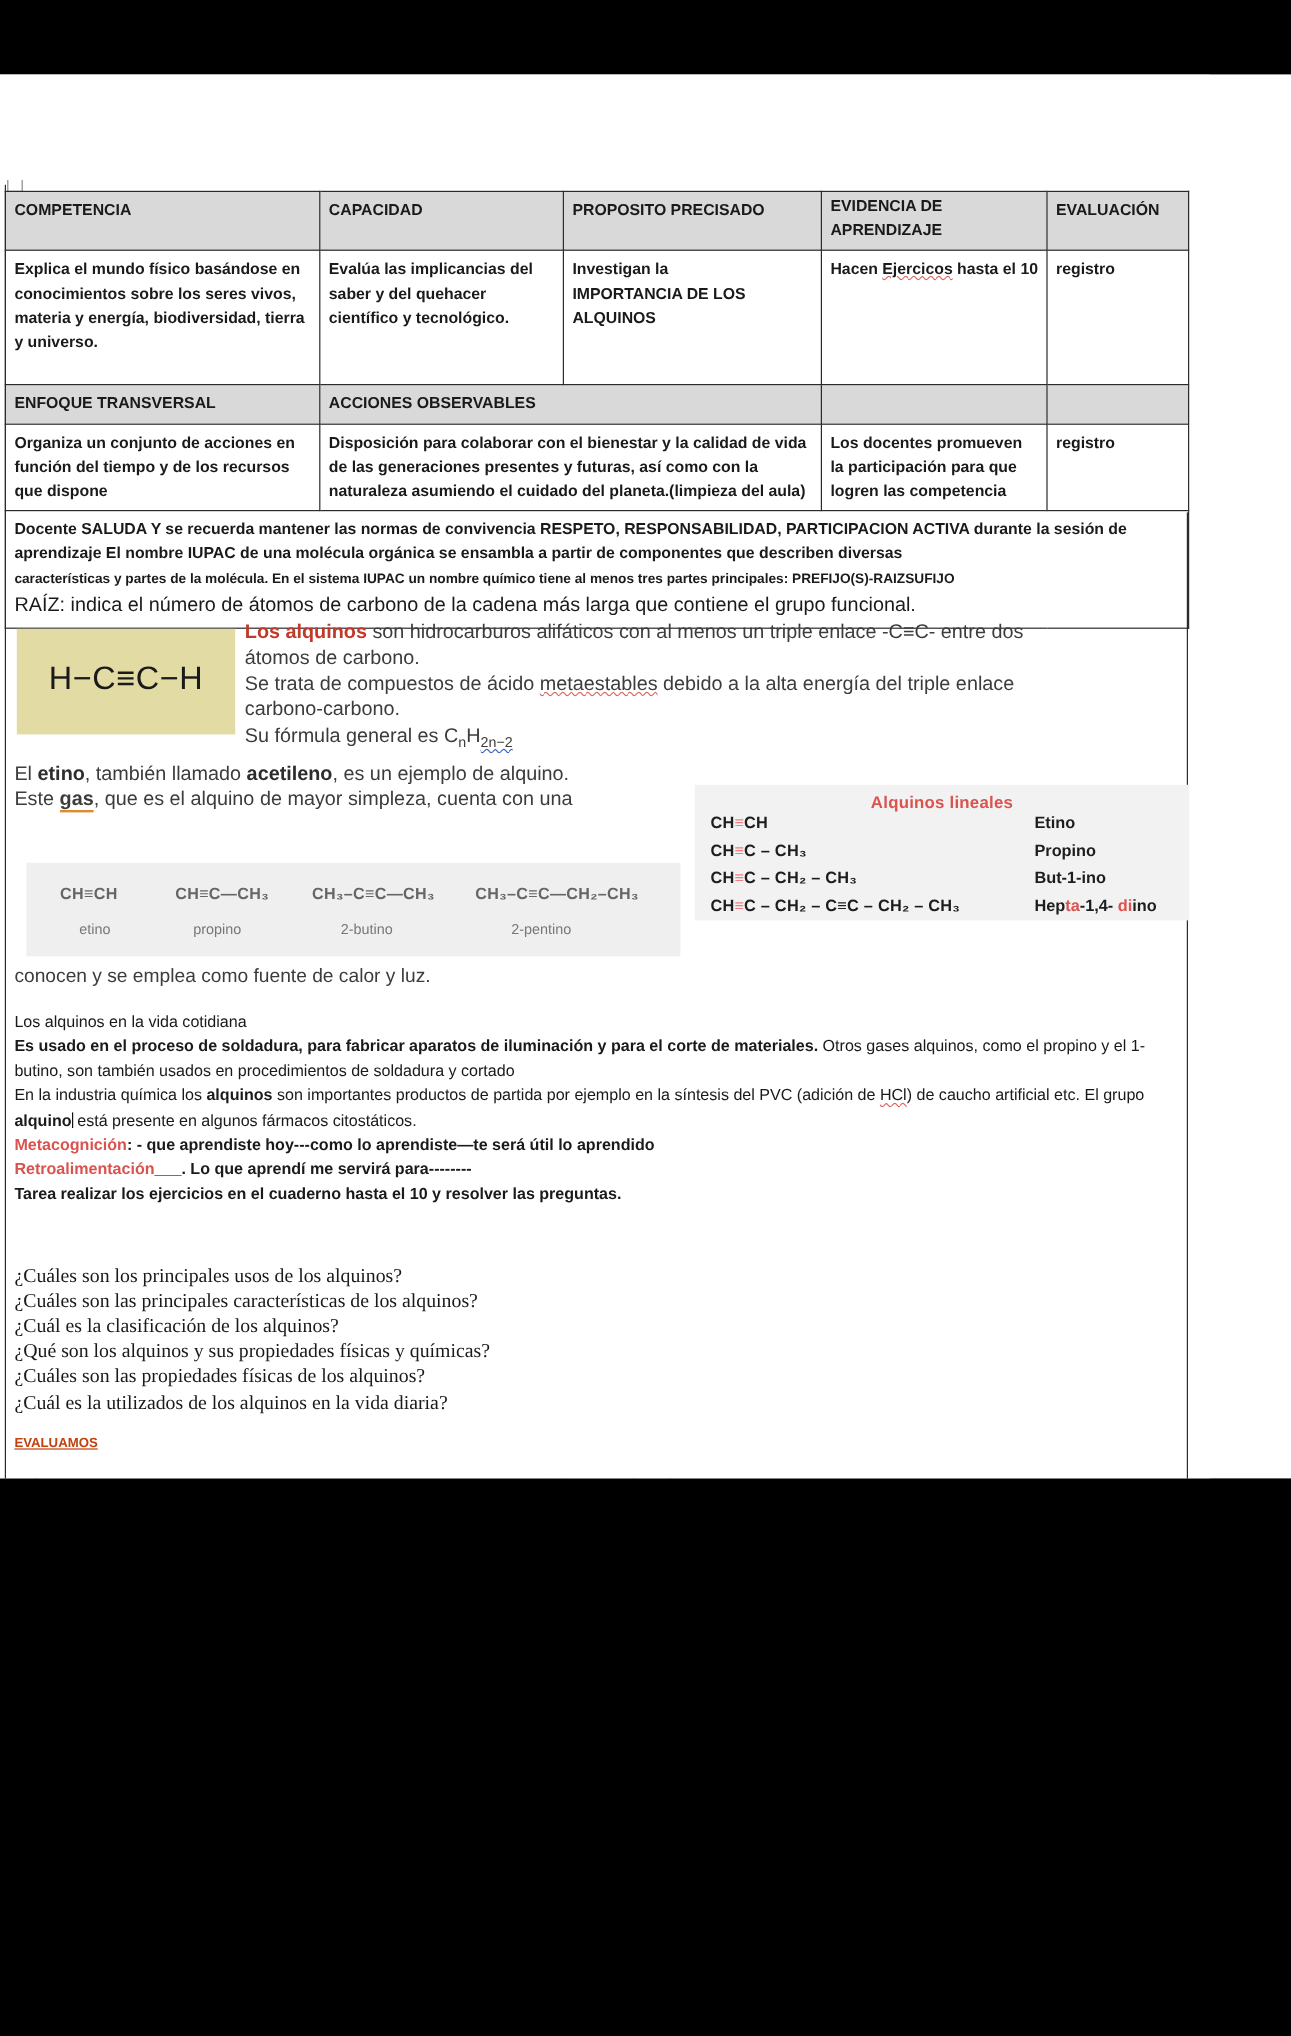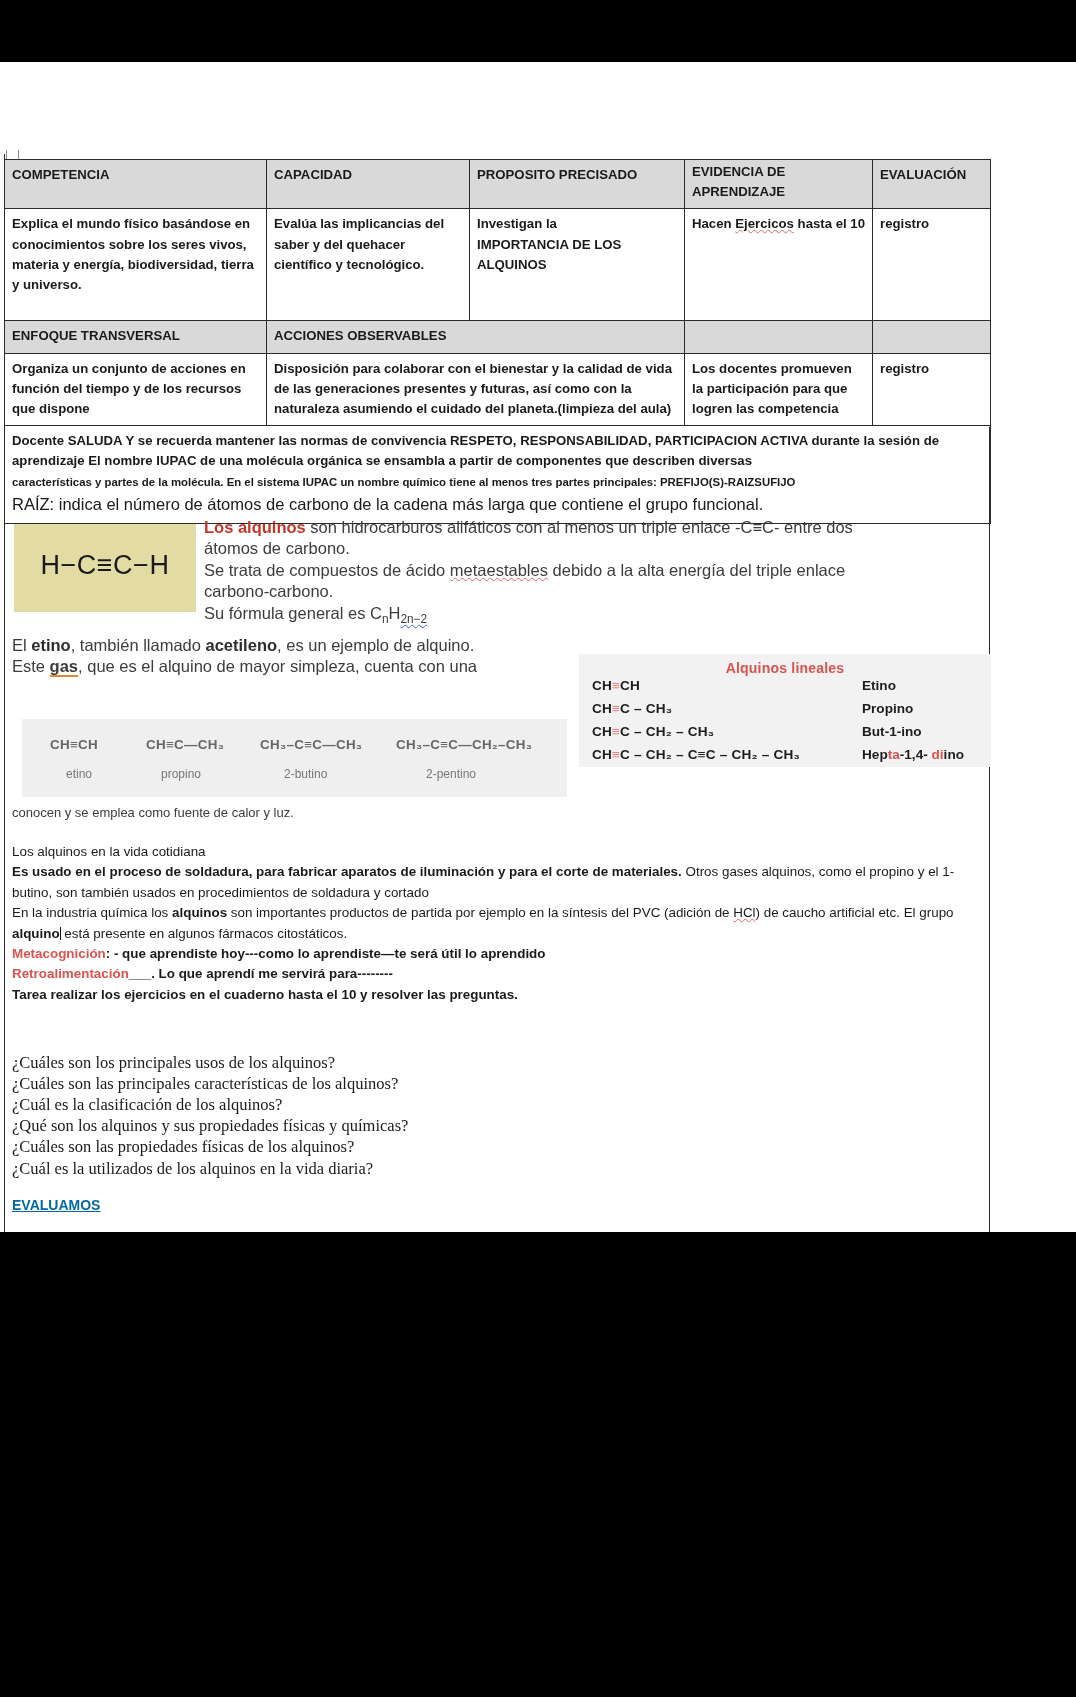--- a/index.html
+++ b/index.html
@@ -119,21 +119,21 @@
     background:#efefef;
   }
   .strip .f{
     position:absolute;top:18px;font-size:13.4px;color:#666;font-weight:bold;letter-spacing:.3px;
   }
   .strip .n{
     position:absolute;top:48px;font-size:12px;color:#777;
   }
 
   .conocen{
-    position:absolute;left:8px;top:288px;font-size:13px;color:#3c3c3c;
+    position:absolute;left:8px;top:288px;font-size:16px;color:#3c3c3c;
   }
 
   
   .lower{
     position:absolute;left:8px;top:325px;width:972px;
     font-size:13.4px;line-height:1.52;color:#1a1a1a;
   }
   .lower p{margin:0 0 0 0;}
   .lower .b{font-weight:bold;}
   .lower .redlbl{color:#d9534f;font-weight:bold;}
@@ -142,21 +142,21 @@
   
   .questions{
     position:absolute;left:8px;top:535px;width:900px;
     font-family:"Liberation Serif", serif;
     font-size:16.5px;line-height:1.28;color:#1a1a1a;
   }
   .questions div{margin:0;}
 
   .evaluamos{
     position:absolute;left:8px;top:680px;width:900px;
-    font-size:14px;color:#0369a1;font-weight:bold;
+    font-size:11px;color:#c2410c;font-weight:bold;
   }
   .evaluamos .ttl{text-decoration:underline;margin-bottom:10px;}
   .ev-row{position:relative;height:20px;}
   .ev-row span{position:absolute;top:12px;font-weight:bold;}
   .ev1{left:0;}
   .ev2{left:118px;margin-top:44px;}
   .ev3{left:395px;}
 </style>
 </head>
 <body>

